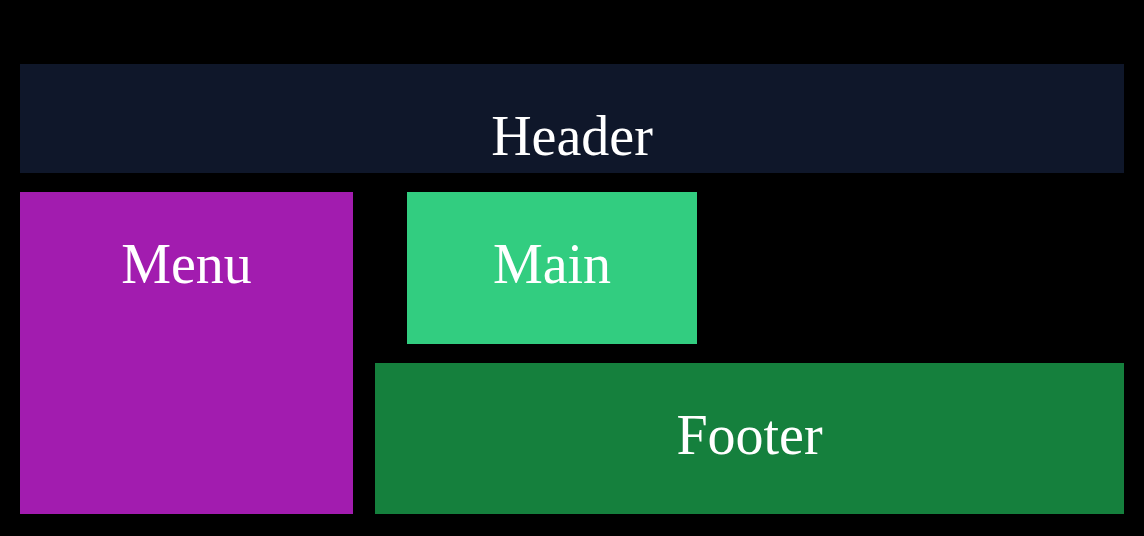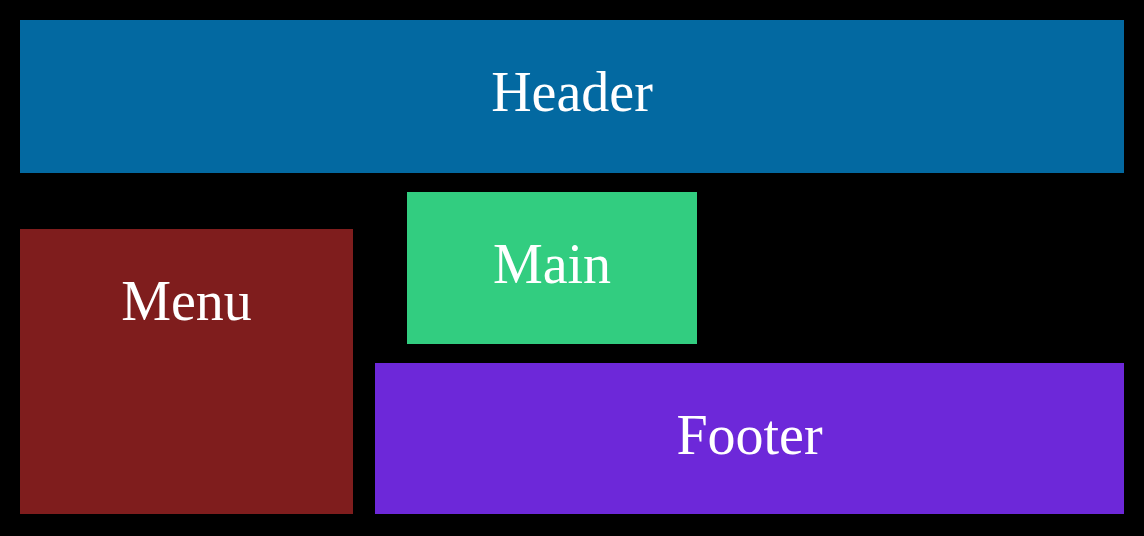--- a/index.html
+++ b/index.html
@@ -39,20 +39,20 @@
   }
   .area-header { grid-area: header; }
   .area-menu   { grid-area: menu; }
   .area-main   { grid-area: main; margin-left: 32px; }
   .area-footer { grid-area: footer; }
 </style>
 </head>
 <body style="background-color: rgb(0, 0, 0);">
 
 <div class="grid-container">
-  <div class="box area-header" style="background-color: #0369a1;">Header</div>
+  <div class="box area-header" style="background-color: #0f172a; margin-top: 44px;">Header</div>
 
-  <div class="box area-menu" style="background-color: #7f1d1d; margin-top: 37px;">Menu</div>
+  <div class="box area-menu" style="background-color: #a21caf;">Menu</div>
 
   <div class="box area-main" style="background-color: rgb(50, 205, 128);">Main</div>
 
-  <div class="box area-footer" style="background-color: #6d28d9;">Footer</div>
+  <div class="box area-footer" style="background-color: #15803d;">Footer</div>
 </div>
 
 </body></html>

